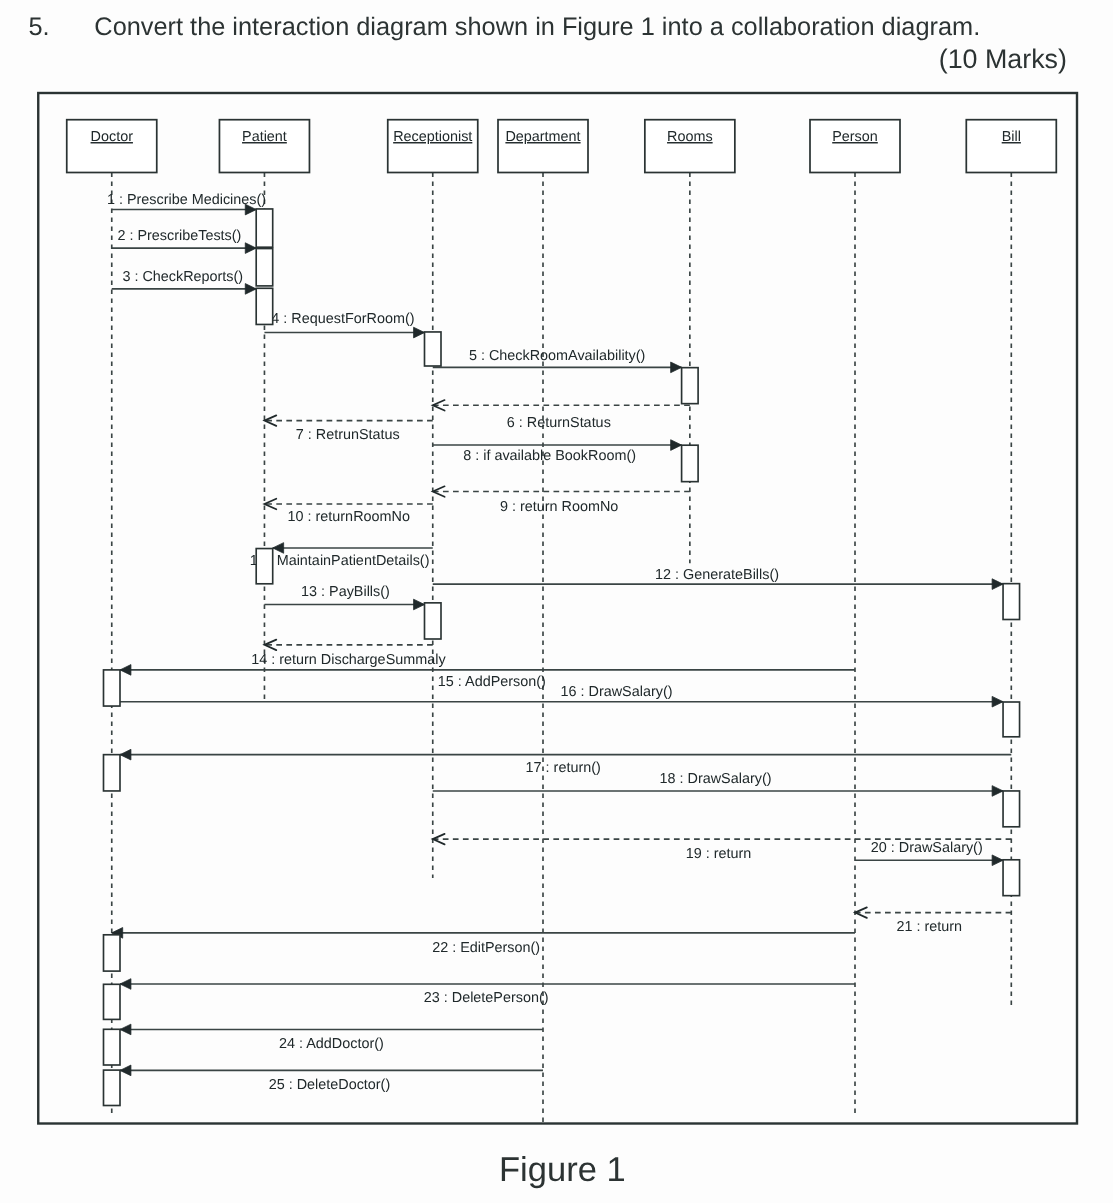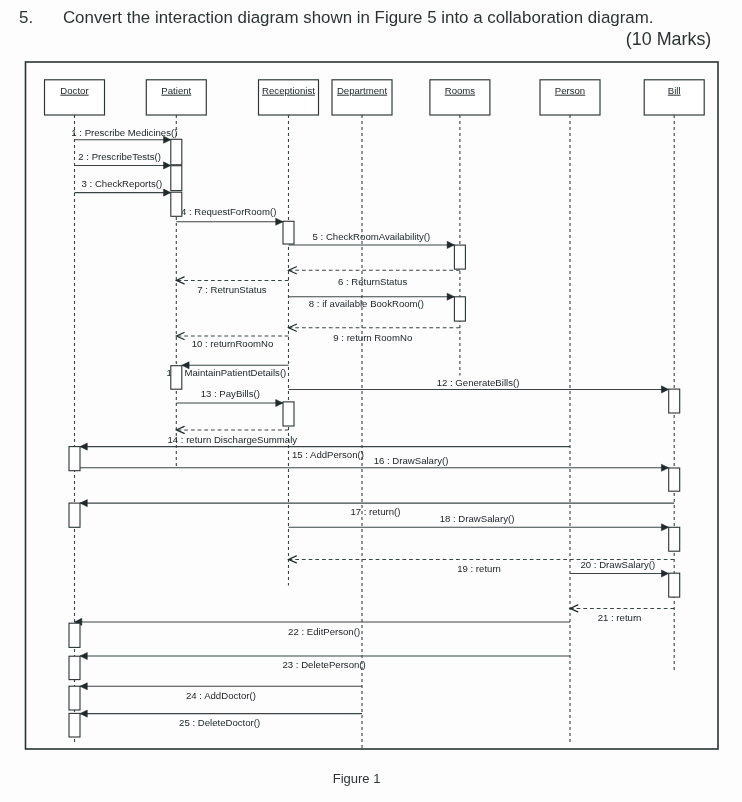--- a/index.html
+++ b/index.html
@@ -1,31 +1,31 @@
 <!DOCTYPE html>
 <html><head>
 <meta charset="utf-8">
 <style>
   html,body{margin:0;padding:0;}
   body{width:742px;height:802px;background:#fdfdfd;font-family:"Liberation Sans",sans-serif;position:relative;overflow:hidden;}
   #root{position:absolute;inset:0;}
   .q-num{position:absolute;left:19.0px;top:10.0px;font-size:16.9px;line-height:16px;color:#2c3333;}
   .q-text{position:absolute;left:62.9px;top:10.0px;font-size:16.9px;line-height:16px;color:#2c3333;white-space:nowrap;}
   .q-marks{position:absolute;left:625.8px;top:30.6px;font-size:17.9px;line-height:16px;color:#2c3333;white-space:nowrap;}
-  .fig-caption{position:absolute;left:332.7px;top:771.3px;font-size:13px;line-height:16px;color:#2c3333;white-space:nowrap;}
+  .fig-caption{position:absolute;left:332.7px;top:771.3px;font-size:23px;line-height:16px;color:#2c3333;white-space:nowrap;}
   #diagram{position:absolute;left:0;top:0;}
   body{-webkit-font-smoothing:antialiased;}
   #root{will-change:transform;transform:translateZ(0);}
 </style>
 </head>
 <body>
 
 <div id="root">
   <div class="q-num">5.</div>
-  <div class="q-text">Convert the interaction diagram shown in Figure 5 into a collaboration diagram.</div>
+  <div class="q-text">Convert the interaction diagram shown in Figure 1 into a collaboration diagram.</div>
   <div class="q-marks">(10 Marks)</div>
   <svg id="diagram" width="742" height="760">
       <rect x="25.5" y="62" width="692.5" height="687" fill="none" stroke="#2a3333" stroke-width="1.6"></rect>
       <line x1="74.5" y1="115" x2="74.5" y2="743.5" stroke="#3a4444" stroke-width="1.1" stroke-dasharray="3.0 3.0"></line>
       <line x1="176.3" y1="115" x2="176.3" y2="468.5" stroke="#3a4444" stroke-width="1.1" stroke-dasharray="3.0 3.0"></line>
       <line x1="288.5" y1="115" x2="288.5" y2="585.4" stroke="#3a4444" stroke-width="1.1" stroke-dasharray="3.0 3.0"></line>
       <line x1="362" y1="115" x2="362" y2="748" stroke="#3a4444" stroke-width="1.1" stroke-dasharray="3.0 3.0"></line>
       <line x1="459.9" y1="115" x2="459.9" y2="375.5" stroke="#3a4444" stroke-width="1.1" stroke-dasharray="3.0 3.0"></line>
       <line x1="570" y1="115" x2="570" y2="744" stroke="#3a4444" stroke-width="1.1" stroke-dasharray="3.0 3.0"></line>
       <line x1="674.2" y1="115" x2="674.2" y2="673" stroke="#3a4444" stroke-width="1.1" stroke-dasharray="3.0 3.0"></line>

